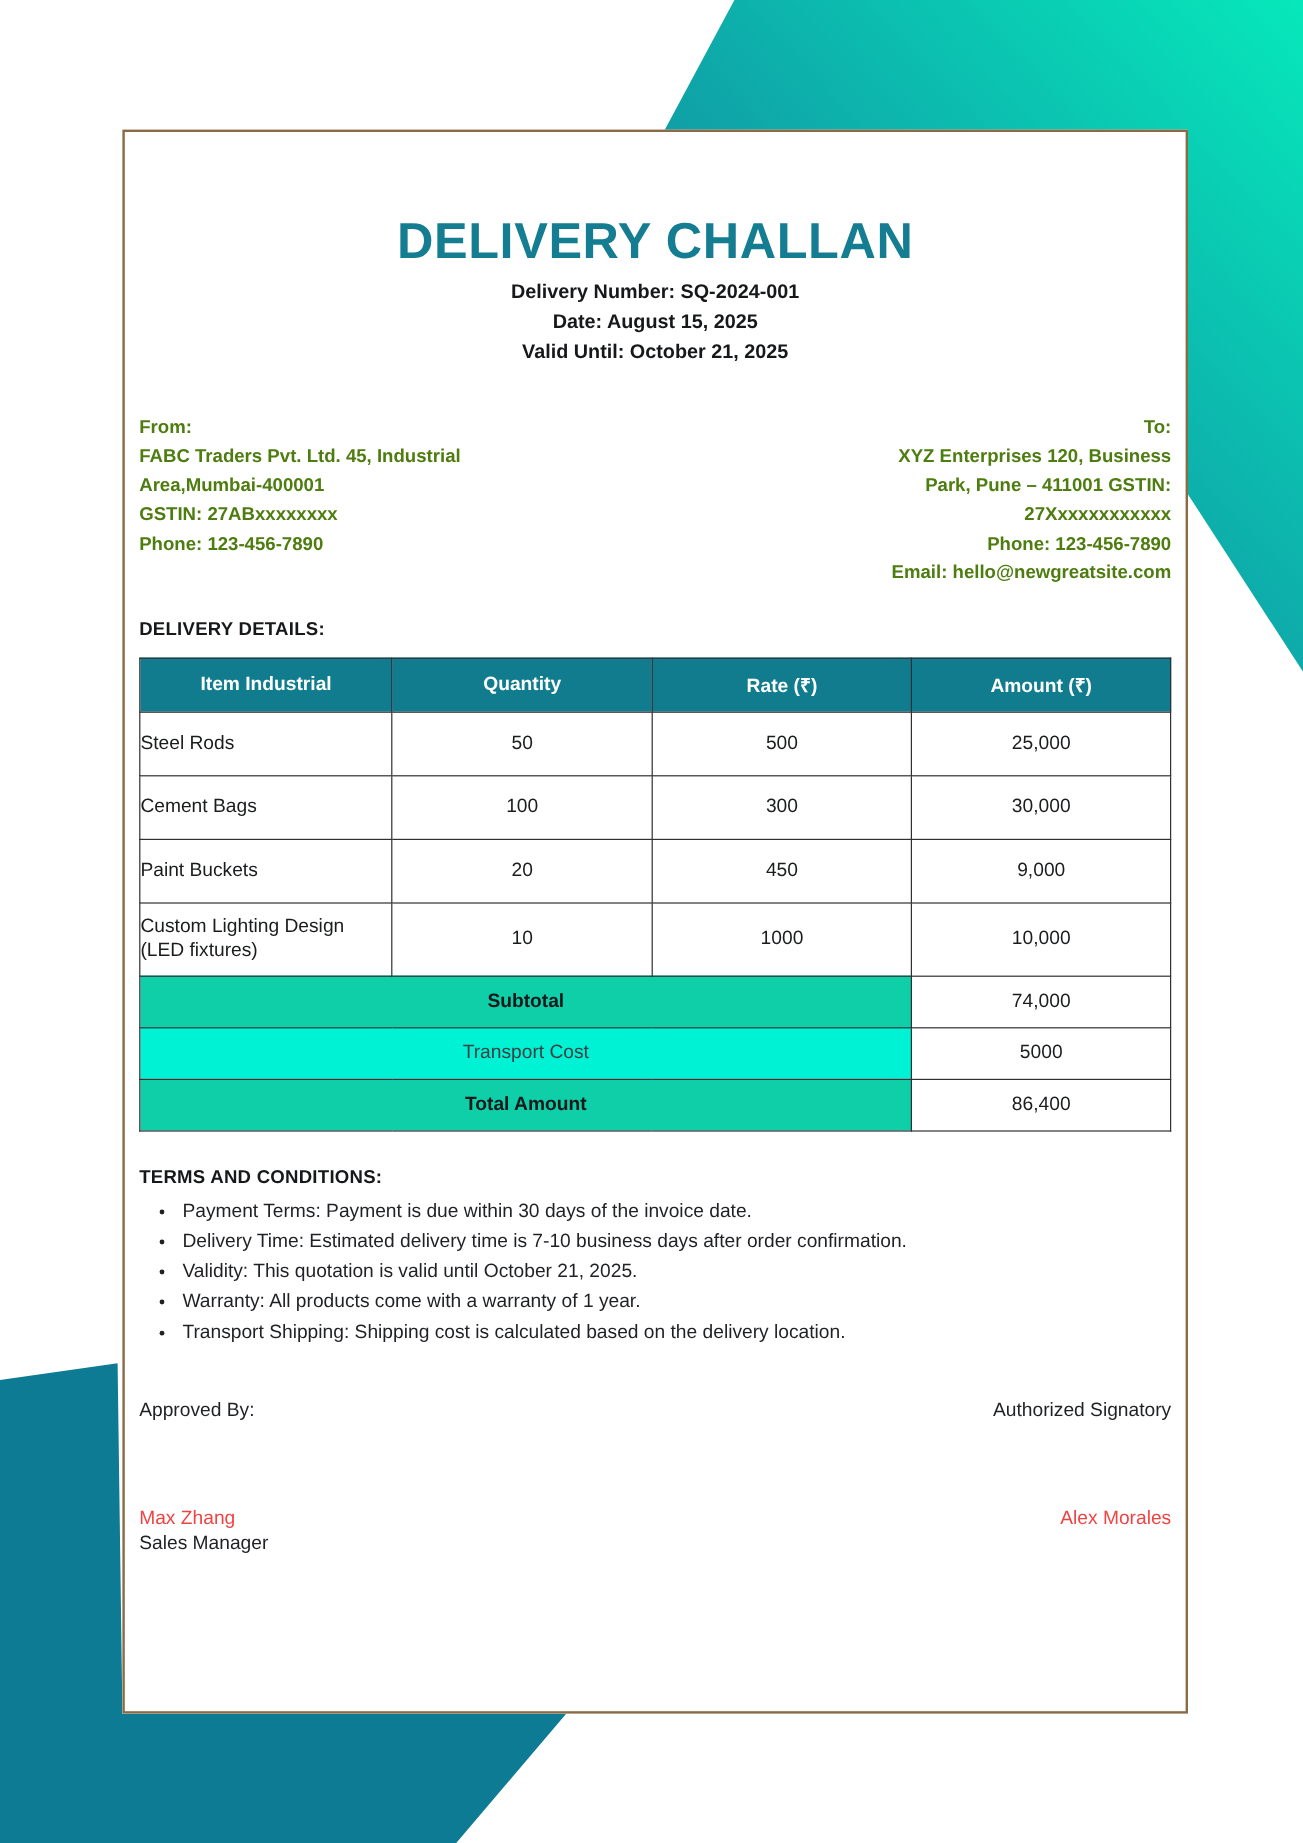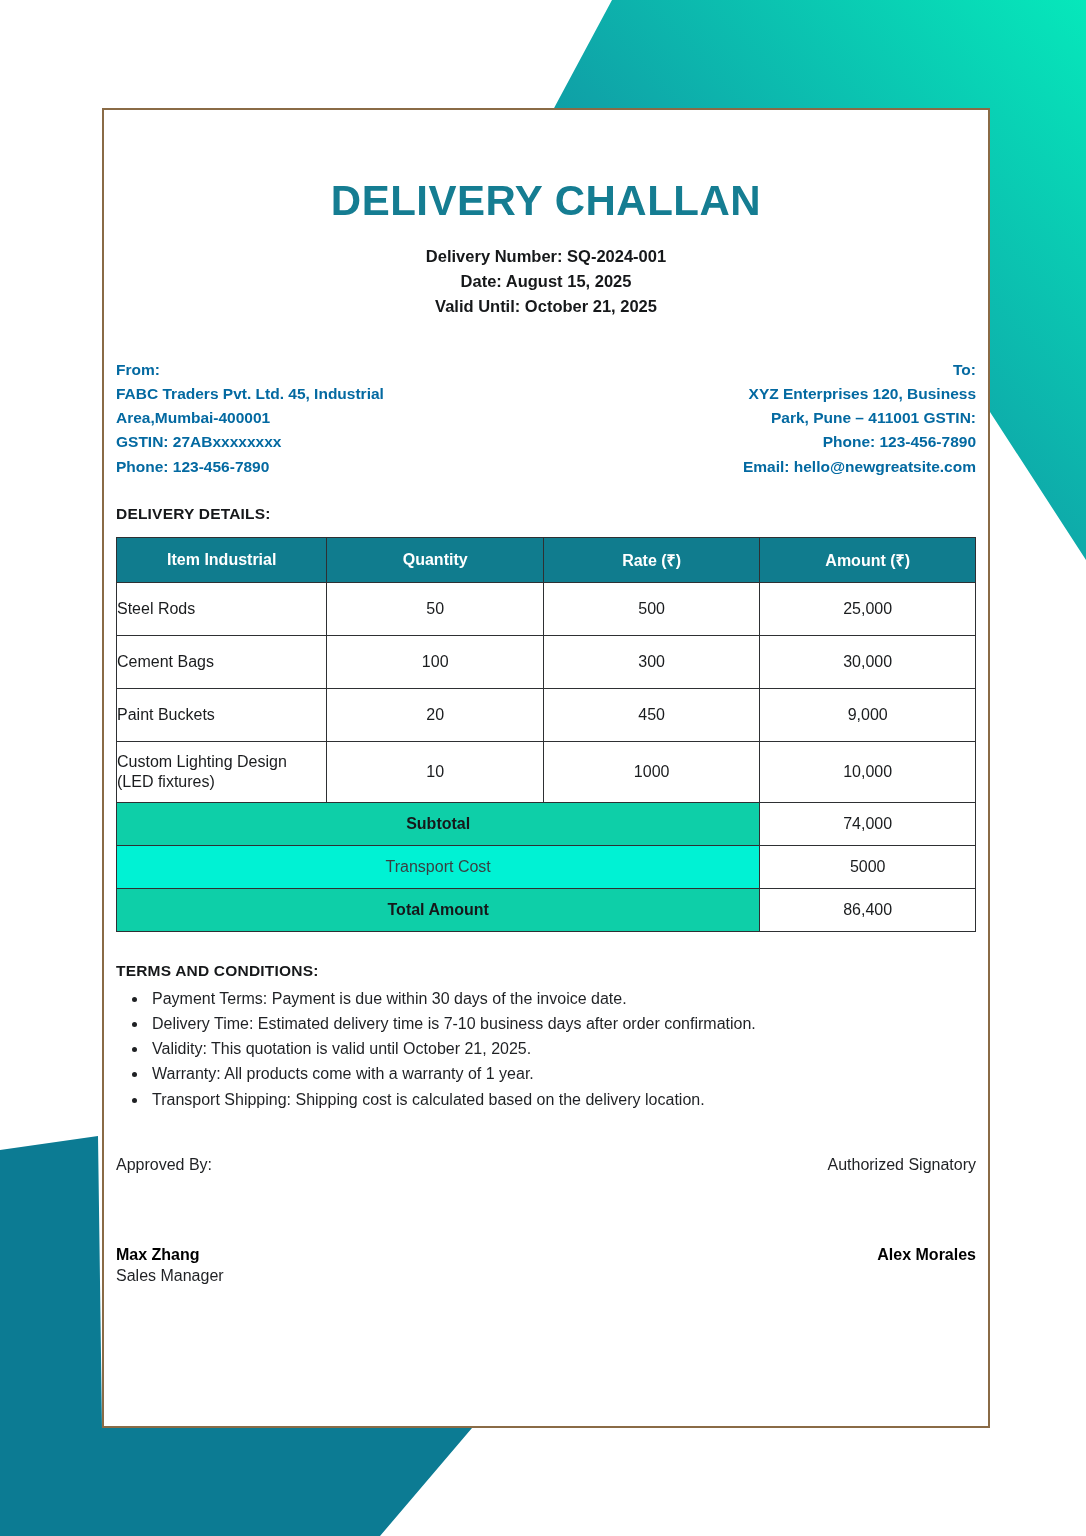--- a/index.html
+++ b/index.html
@@ -48,35 +48,35 @@
     text-align: center;
     color: #157d92;
     font-size: 42px;
     font-weight: bold;
     letter-spacing: 0.5px;
     margin: 68px 0 0 0;
     line-height: 1.1;
   }
   .meta-block {
     text-align: center;
-    margin-top: 20px;
+    margin-top: 7px;
     font-size: 16.5px;
     font-weight: bold;
     color: #16181a;
     line-height: 1.5;
   }
 
   
   .parties {
     display: flex;
     justify-content: space-between;
     margin-top: 40px;
     font-size: 15.5px;
     font-weight: bold;
-    color: #0369a1;
+    color: #4d7c0f;
     line-height: 1.55;
   }
   .party {
     width: 46%;
   }
   .party-from {
     text-align: justify;
     text-align-last: left;
   }
   .party-to {
@@ -189,22 +189,22 @@
     font-size: 16px;
     color: #1f2124;
   }
   .sign-names {
     display: flex;
     justify-content: space-between;
     margin-top: 72px;
     font-size: 16px;
   }
   .sign-name {
-    font-weight: bold;
-    color: #000000;
+    font-weight: normal;
+    color: #ef4444;
   }
   .sign-role {
     font-weight: normal;
     color: #1f2124;
     margin-top: 3px;
   }
   .sign-left { text-align: left; }
   .sign-right { text-align: right; }
 </style>
 </head>
@@ -240,20 +240,21 @@
         <div>From:</div>
         <div class="party-line-justify">FABC Traders Pvt. Ltd. 45, Industrial</div>
         <div>Area,Mumbai-400001</div>
         <div>GSTIN: 27ABxxxxxxxx</div>
         <div>Phone: 123-456-7890</div>
       </div>
       <div class="party party-to">
         <div>To:</div>
         <div>XYZ Enterprises 120, Business</div>
         <div>Park, Pune – 411001 GSTIN:</div>
+        <div>27Xxxxxxxxxxxx</div>
         <div>Phone: 123-456-7890</div>
         <div>Email: hello@newgreatsite.com</div>
       </div>
     </div>
 
     <div class="section-heading">DELIVERY DETAILS:</div>
 
     <table class="items">
       <colgroup>
         <col style="width:24.5%">

